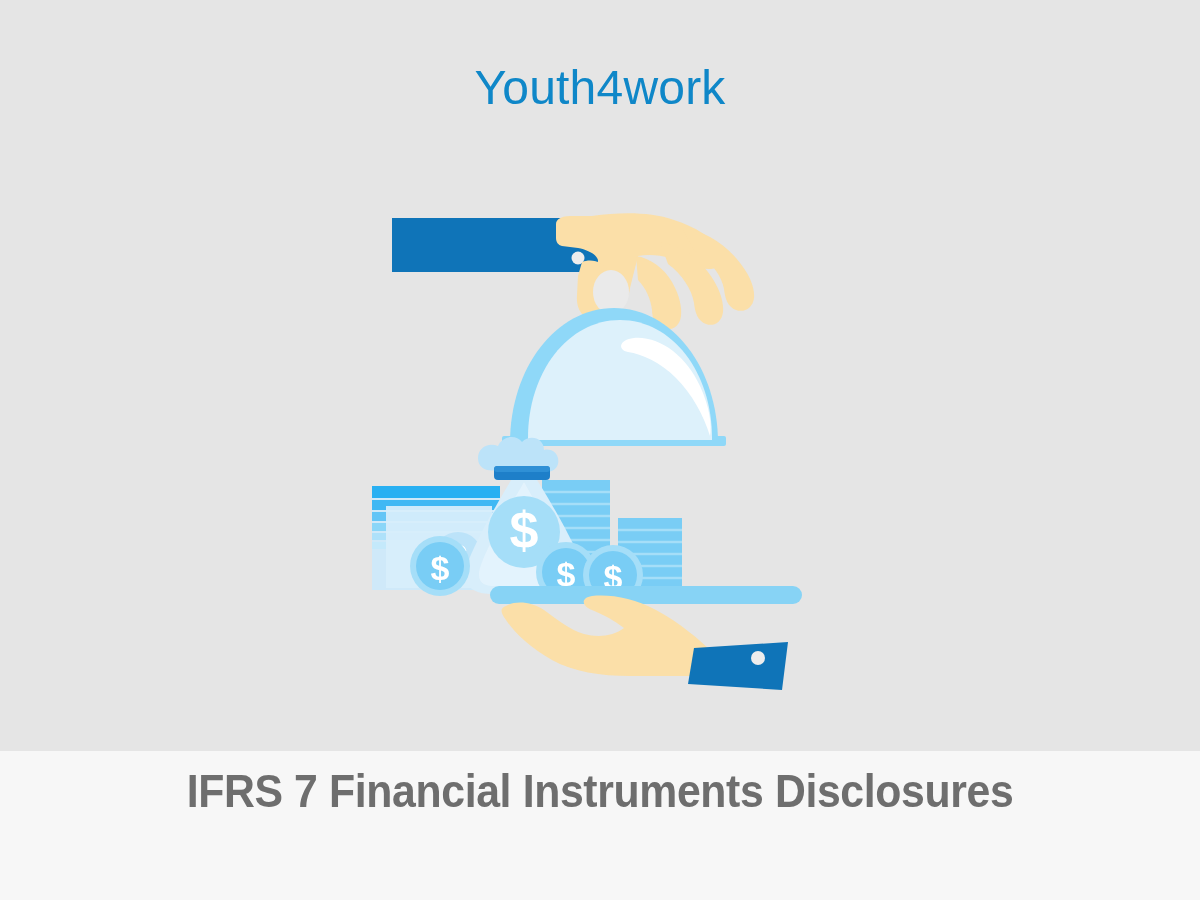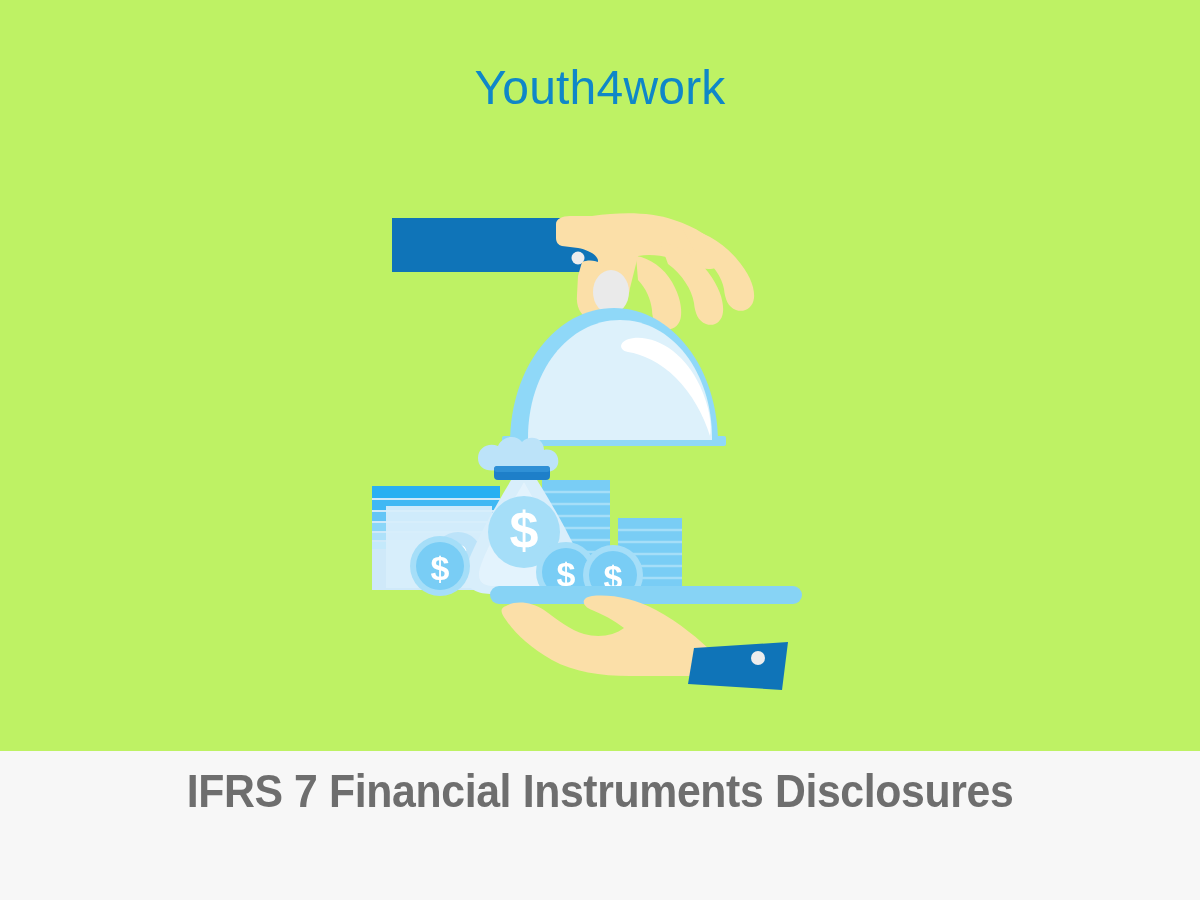--- a/index.html
+++ b/index.html
@@ -10,21 +10,21 @@
     width: 1200px;
     height: 900px;
     background: #f7f7f7;
     font-family: "Liberation Sans", sans-serif;
     overflow: hidden;
   }
   .page {
     position: relative;
     width: 1200px;
     height: 751px;
-    background: #bef264;
+    background: #e5e5e5;
     text-decoration: underline;
   }
   .brand {
     position: absolute;
     left: 0;
     top: 62px;
     width: 1200px;
     text-align: center;
     font-family: "Liberation Sans", sans-serif;
     font-size: 48px;

